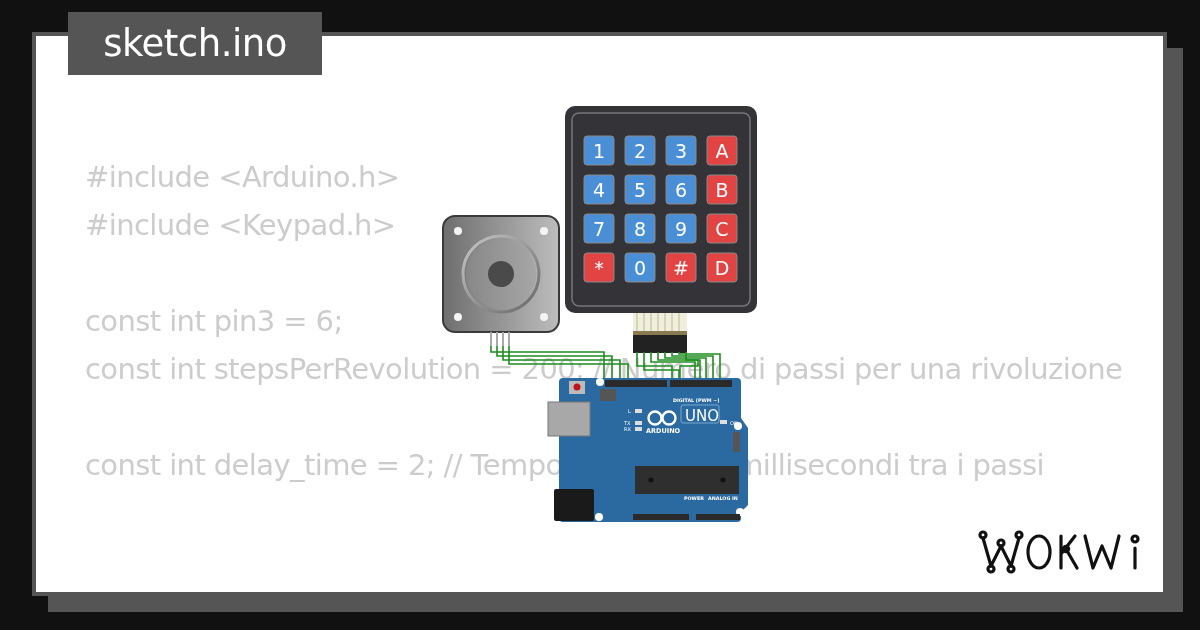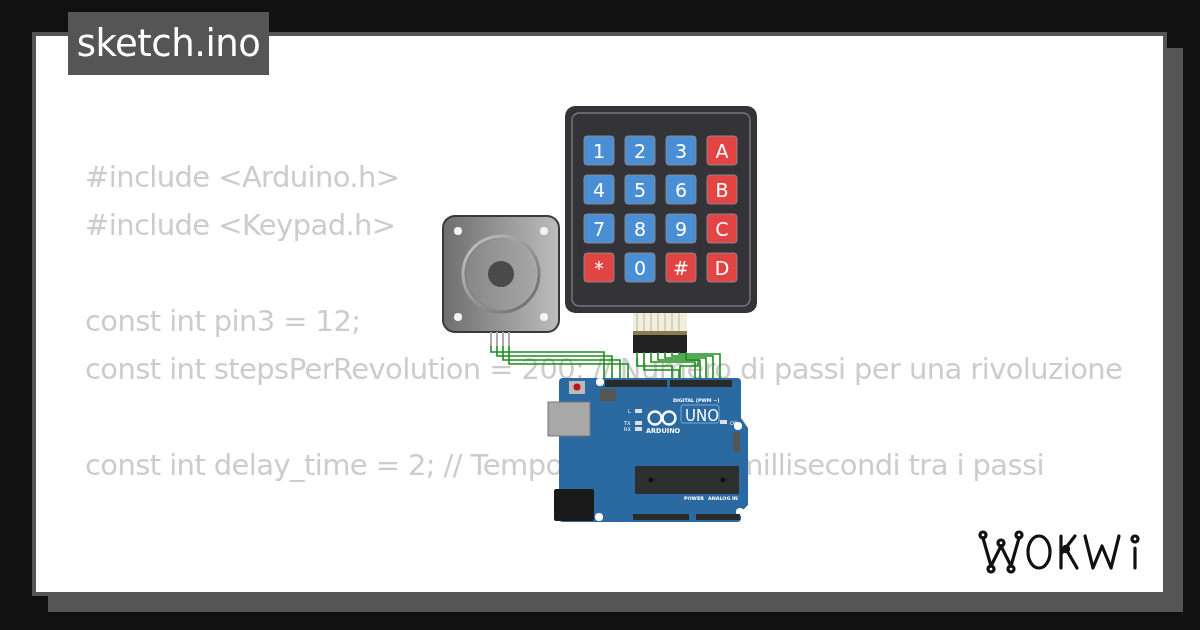--- a/index.html
+++ b/index.html
@@ -1,36 +1,36 @@
 <!DOCTYPE html>
 <html><head>
 <meta charset="utf-8">
 <style>
   html, body { margin:0; padding:0; }
   body { width:1200px; height:630px; background:#111111; position:relative; overflow:hidden; font-family:"DejaVu Sans", sans-serif; }
   .shadow { position:absolute; left:48px; top:48px; width:1135px; height:564px; background:#555555; }
   .card { position:absolute; left:32px; top:32px; width:1127px; height:556px; background:#ffffff; border:4px solid #555555; overflow:hidden; }
-  .title-tab { position:absolute; left:68px; top:12px; width:201px; height:63px; background:#555555; color:#ffffff; font-size:37px; line-height:63px; text-align:center; font-family:"DejaVu Sans", sans-serif; letter-spacing:-0.5px; }
+  .title-tab { position:absolute; left:68px; top:12px; width:254px; height:63px; background:#555555; color:#ffffff; font-size:37px; line-height:63px; text-align:center; font-family:"DejaVu Sans", sans-serif; letter-spacing:-0.5px; }
   .code { position:absolute; left:32px; top:100px; margin:17px; width:1064px; overflow:hidden; }
   .code-line { height:48px; line-height:48px; font-size:29px; color:#cccccc; white-space:nowrap; font-family:"DejaVu Sans", sans-serif; letter-spacing:-0.6px; }
   .diagram { position:absolute; left:0; top:0; width:1200px; height:630px; pointer-events:none; }
   .diagram svg { position:absolute; left:0; top:0; }
   .logo { position:absolute; left:975px; top:524px; width:180px; height:52px; }
   .hit { pointer-events:auto; }
 </style>
 </head>
 <body>
 
 <div class="shadow"></div>
 <div class="card">
   <div class="code">
     <div class="code-line">#include &lt;Arduino.h&gt;</div>
     <div class="code-line">#include &lt;Keypad.h&gt;</div>
     <div class="code-line"></div>
-    <div class="code-line">const int pin3 = 12;</div>
+    <div class="code-line">const int pin3 = 6;</div>
     <div class="code-line">const int stepsPerRevolution = 200; // Numero di passi per una rivoluzione</div>
     <div class="code-line"></div>
     <div class="code-line">const int delay_time = 2; // Tempo di attesa in millisecondi tra i passi</div>
   </div>
 </div>
 <div class="title-tab">sketch.ino</div>
 
 <div class="diagram">
 <svg width="1200" height="630" viewBox="0 0 1200 630" xmlns="http://www.w3.org/2000/svg">
   <defs>

